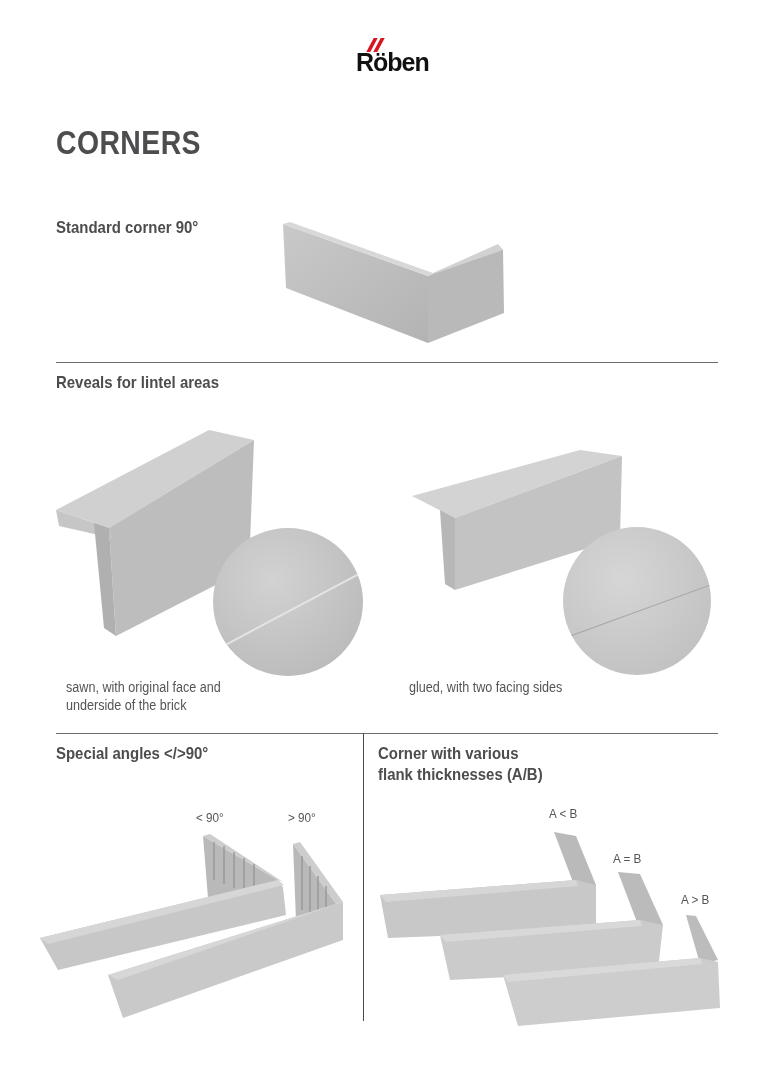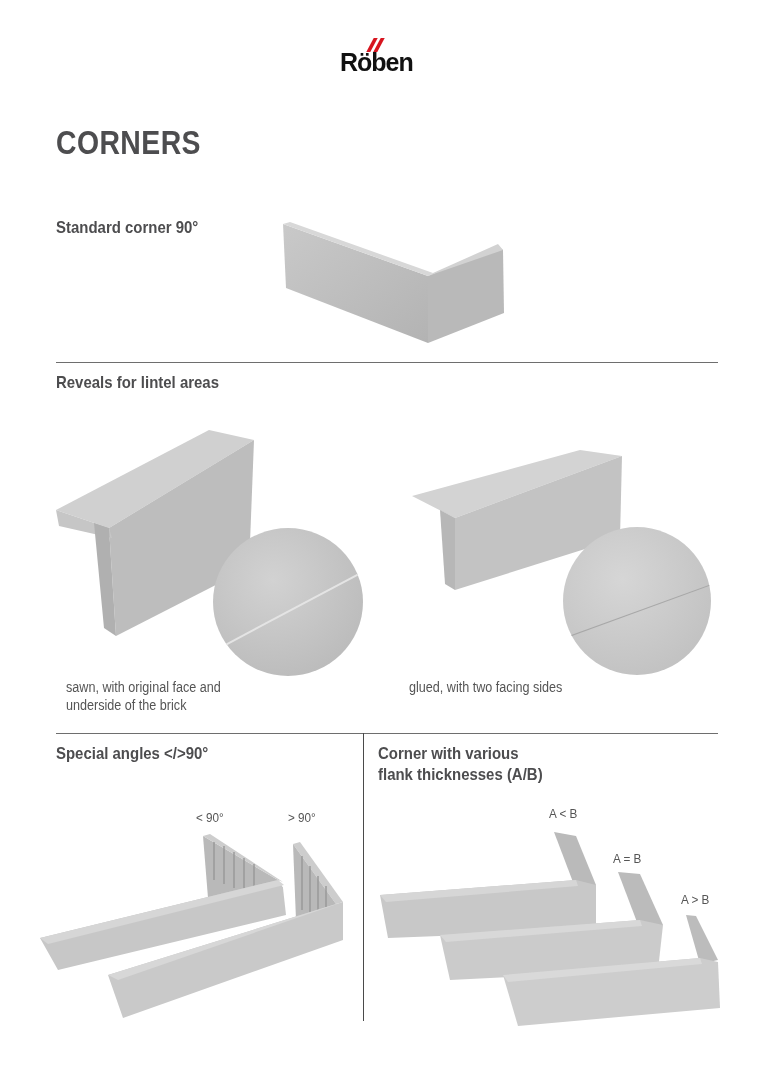--- a/index.html
+++ b/index.html
@@ -5,21 +5,21 @@
   html, body { margin: 0; padding: 0; }
   body {
     width: 768px; height: 1089px; position: relative; overflow: hidden;
     background: #ffffff;
     font-family: "Liberation Sans", "DejaVu Sans", sans-serif;
     color: #4a4a4a;
   }
   .abs { position: absolute; }
   .logo { left: 340px; top: 38px; width: 95px; height: 36px; }
   .logo-text {
-    position: absolute; left: 0; top: 10px;
+    position: absolute; left: 16px; top: 10px;
     font-family: "Liberation Sans", sans-serif; font-weight: bold;
     font-size: 25px; letter-spacing: -1px; color: #111111;
   }
   .logo-slash { position: absolute; top: 0; width: 4px; height: 14px; background: #d7151f; transform: skewX(-28deg); }
   .title {
     left: 56px; top: 124px; font-size: 33px; font-weight: bold;
     color: #4d4d4f; letter-spacing: 0.5px; transform: scaleX(0.86); transform-origin: left;
   }
   .h2 {
     font-size: 17px; font-weight: bold; color: #4d4d4f;

